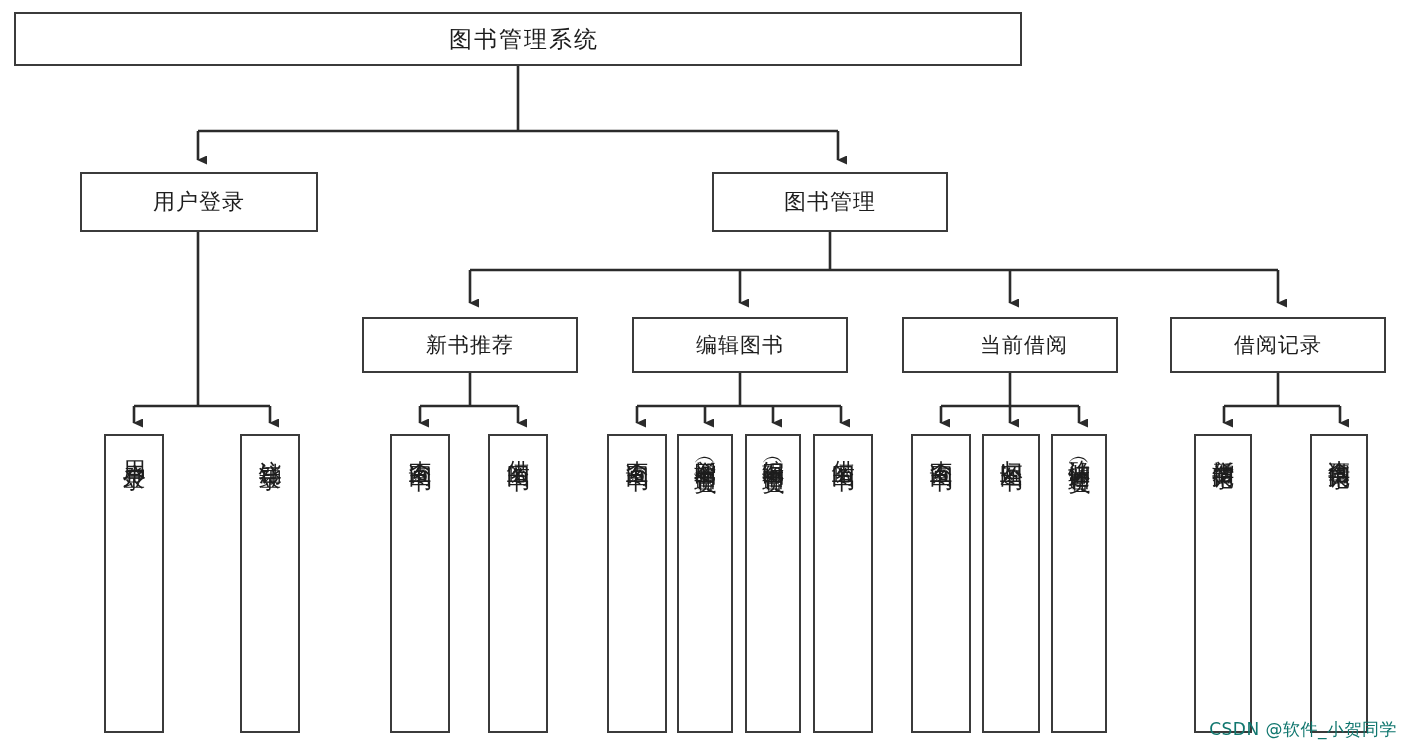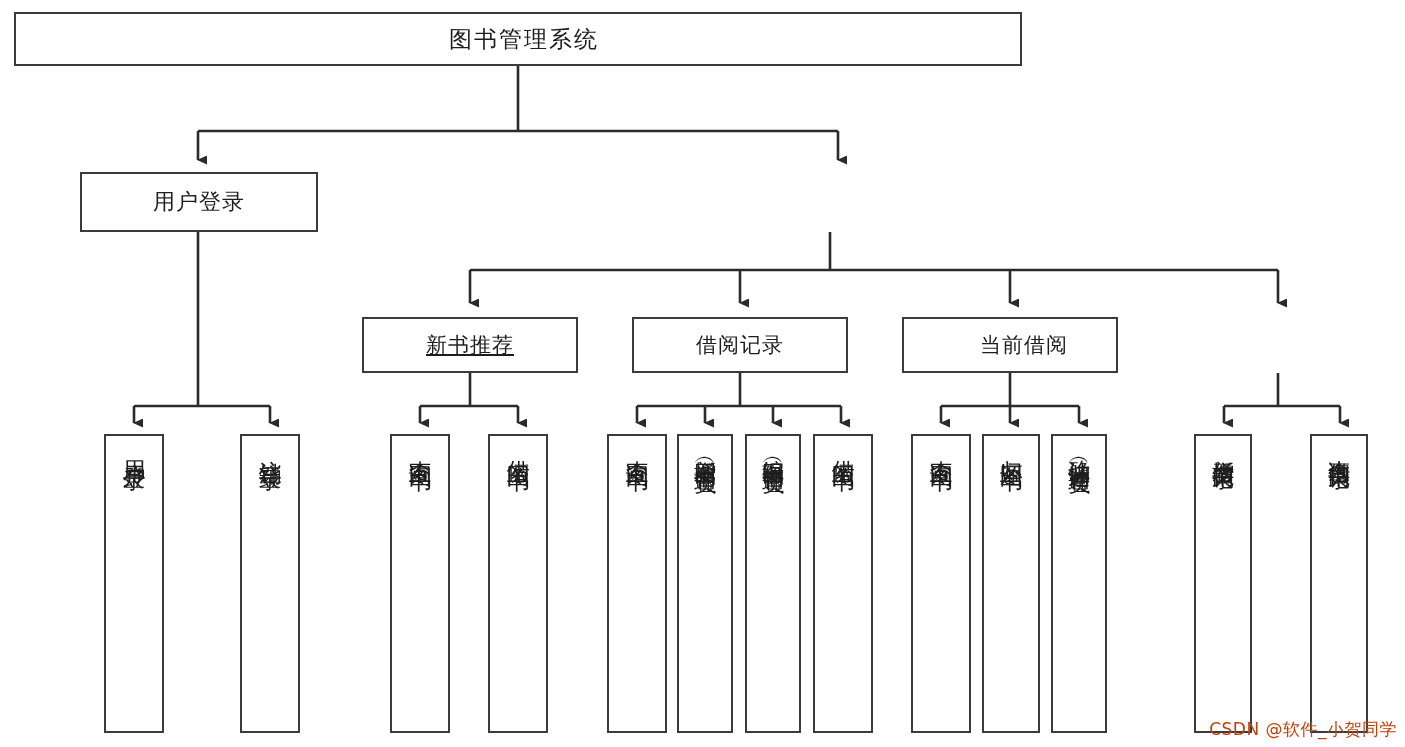--- a/index.html
+++ b/index.html
@@ -64,21 +64,21 @@
   }
   .node.leaf.narrow .node-label {
     font-size: 22px;
     letter-spacing: 2px;
   }
   #watermark {
     position: absolute;
     right: 8px;
     bottom: 6px;
     font-size: 17px;
-    color: #c2410c;
+    color: #0f766e;
     letter-spacing: 0.5px;
     z-index: 5;
     white-space: nowrap;
   }
 </style>
 </head>
 <body>
 
 <div id="diagram-root">
 
@@ -132,30 +132,36 @@
     </g>
   </svg>
 
   <div class="node root" style="left:14px; top:12px; width:1008px; height:54px;">
     <span class="node-label">图书管理系统</span>
   </div>
 
   <div class="node level1" style="left:80px; top:172px; width:238px; height:60px;">
     <span class="node-label">用户登录</span>
   </div>
-
-  <div class="node level2" style="left:362px; top:317px; width:216px; height:56px;text-decoration:underline;">
+  <div class="node level1" style="left:712px; top:172px; width:236px; height:60px;">
+    <span class="node-label">图书管理</span>
+  </div>
+
+  <div class="node level2" style="left:362px; top:317px; width:216px; height:56px;">
     <span class="node-label">新书推荐</span>
   </div>
   <div class="node level2" style="left:632px; top:317px; width:216px; height:56px;">
-    <span class="node-label">借阅记录</span>
+    <span class="node-label">编辑图书</span>
   </div>
   <div class="node level2" style="left:902px; top:317px; width:216px; height:56px;padding-left:28px;">
     <span class="node-label">当前借阅</span>
   </div>
+  <div class="node level2" style="left:1170px; top:317px; width:216px; height:56px;">
+    <span class="node-label">借阅记录</span>
+  </div>
 
   <div class="node leaf" style="left:104px; top:434px; width:60px; height:299px;">
     <span class="node-label">用户登录</span>
   </div>
   <div class="node leaf" style="left:240px; top:434px; width:60px; height:299px;">
     <span class="node-label">注销登录</span>
   </div>
 
   <div class="node leaf" style="left:390px; top:434px; width:60px; height:299px;">
     <span class="node-label">查询图书</span>

